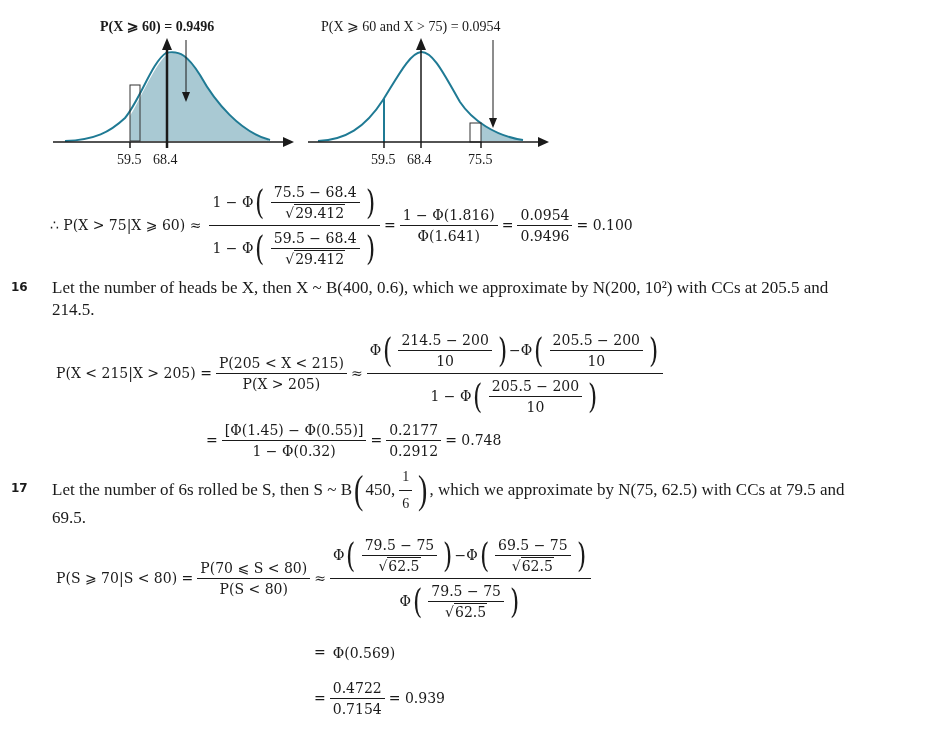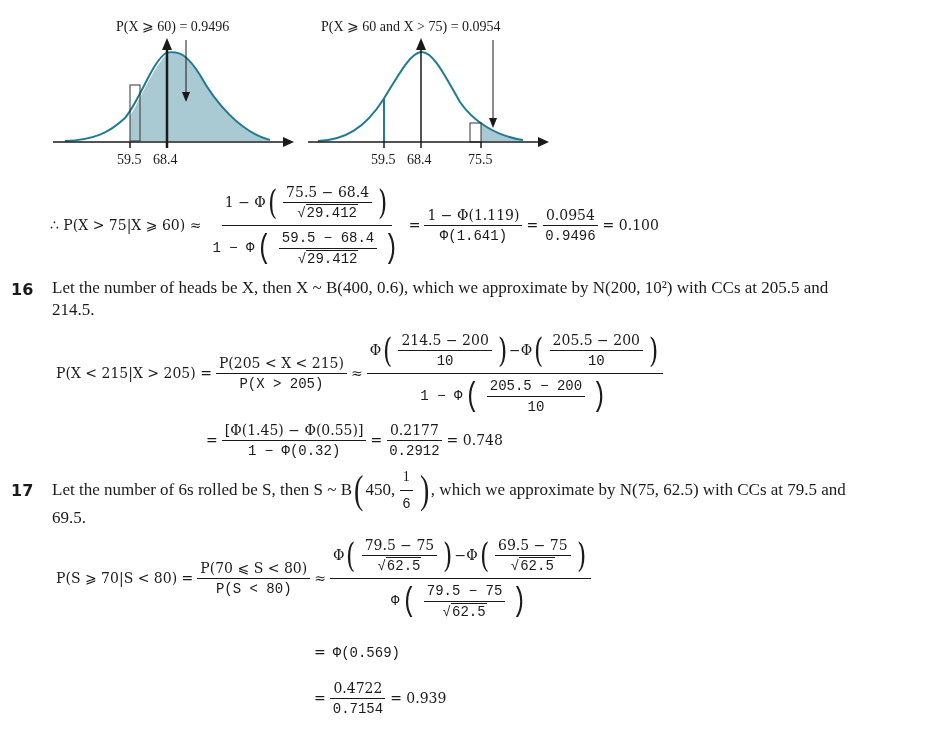--- a/index.html
+++ b/index.html
@@ -1,24 +1,24 @@
 <!DOCTYPE html>
 <html><head>
 <meta charset="utf-8">
 <style>
   html, body { margin: 0; padding: 0; background: #ffffff; }
   body { width: 944px; height: 736px; position: relative; overflow: hidden;
          font-family: "Liberation Serif", "DejaVu Serif", serif; color: #1a1a1a; }
   .abs { position: absolute; }
   .math { font-family: "DejaVu Serif", "Liberation Serif", serif; font-size: 14px; white-space: nowrap; }
-  .qnum { font-family: "DejaVu Sans", "Liberation Sans", sans-serif; font-weight: bold; font-size: 16px; text-align: right; }
+  .qnum { font-family: "DejaVu Sans", "Liberation Sans", sans-serif; font-weight: bold; font-size: 12px; text-align: right; }
   .para { font-size: 17px; line-height: 22px; white-space: nowrap; }
   .frac { display: inline-flex; flex-direction: column; align-items: center; vertical-align: middle; margin: 0 4px; }
   .frac > .num { padding: 0 3px 2px; border-bottom: 1.2px solid #1a1a1a; }
-  .frac > .den { padding: 2px 3px 0; font-family: Liberation Mono, monospace; }
+  .frac > .den { padding: 2px 3px 0; }
   .paren { font-size: 30px; font-weight: 200; vertical-align: middle; line-height: 1; display: inline-block; transform: scaleX(0.7); }
   .paren-l { font-size: 34px; }
   .sqrt { display: inline-block; }
   .sqrt .rad { border-top: 1px solid #1a1a1a; padding: 0 1px; }
   .lbl { font-size: 14px; font-family: "Liberation Serif", serif; }
   .rowf { display: flex; align-items: center; }
 </style>
 </head>
 <body>
 
@@ -53,21 +53,21 @@
     <polygon points="549,142 538,137 538,147" fill="#1a1a1a"></polygon>
     <line x1="421" y1="48" x2="421" y2="148" stroke="#1a1a1a" stroke-width="1.5"></line>
     <polygon points="421,38 416,50 426,50" fill="#1a1a1a"></polygon>
     <line x1="384" y1="142" x2="384" y2="148" stroke="#1a1a1a" stroke-width="1.5"></line>
     <line x1="481" y1="142" x2="481" y2="148" stroke="#1a1a1a" stroke-width="1.5"></line>
     <line x1="493" y1="40" x2="493" y2="118" stroke="#1a1a1a" stroke-width="1"></line>
     <polygon points="493,128 489,118 497,118" fill="#1a1a1a"></polygon>
   </g>
 </svg>
 
-<div class="abs lbl" style="left:116px;top:18px;">P(X ⩾ 60) = 0.9496</div>
+<div class="abs lbl" style="left:100px;top:18px;font-weight:bold;">P(X ⩾ 60) = 0.9496</div>
 <div class="abs lbl" style="left:117px;top:152px;">59.5</div>
 <div class="abs lbl" style="left:153px;top:152px;">68.4</div>
 
 <div class="abs lbl" style="left:321px;top:18px;">P(X ⩾ 60 and X &gt; 75) = 0.0954</div>
 <div class="abs lbl" style="left:371px;top:152px;">59.5</div>
 <div class="abs lbl" style="left:407px;top:152px;">68.4</div>
 <div class="abs lbl" style="left:468px;top:152px;text-align:right;">75.5</div>
 
 <div class="abs math rowf" style="left:50px;top:180px;height:90px;">
   <span>∴ P(X &gt; 75|X ⩾ 60) ≈</span>
@@ -86,21 +86,21 @@
       <span class="paren paren-l">(</span>
       <span class="frac">
           <span class="num">59.5 − 68.4</span>
           <span class="den"><span class="sqrt">√<span class="rad">29.412</span></span></span>
         </span>
       <span class="paren paren-l">)</span>
     </span>
   </span>
   <span>=</span>
   <span class="frac">
-      <span class="num">1 − Φ(1.119)</span>
+      <span class="num">1 − Φ(1.816)</span>
       <span class="den">Φ(1.641)</span>
     </span>
   <span>=</span>
   <span class="frac">
       <span class="num">0.0954</span>
       <span class="den">0.9496</span>
     </span>
   <span>= 0.100</span>
 </div>
 

